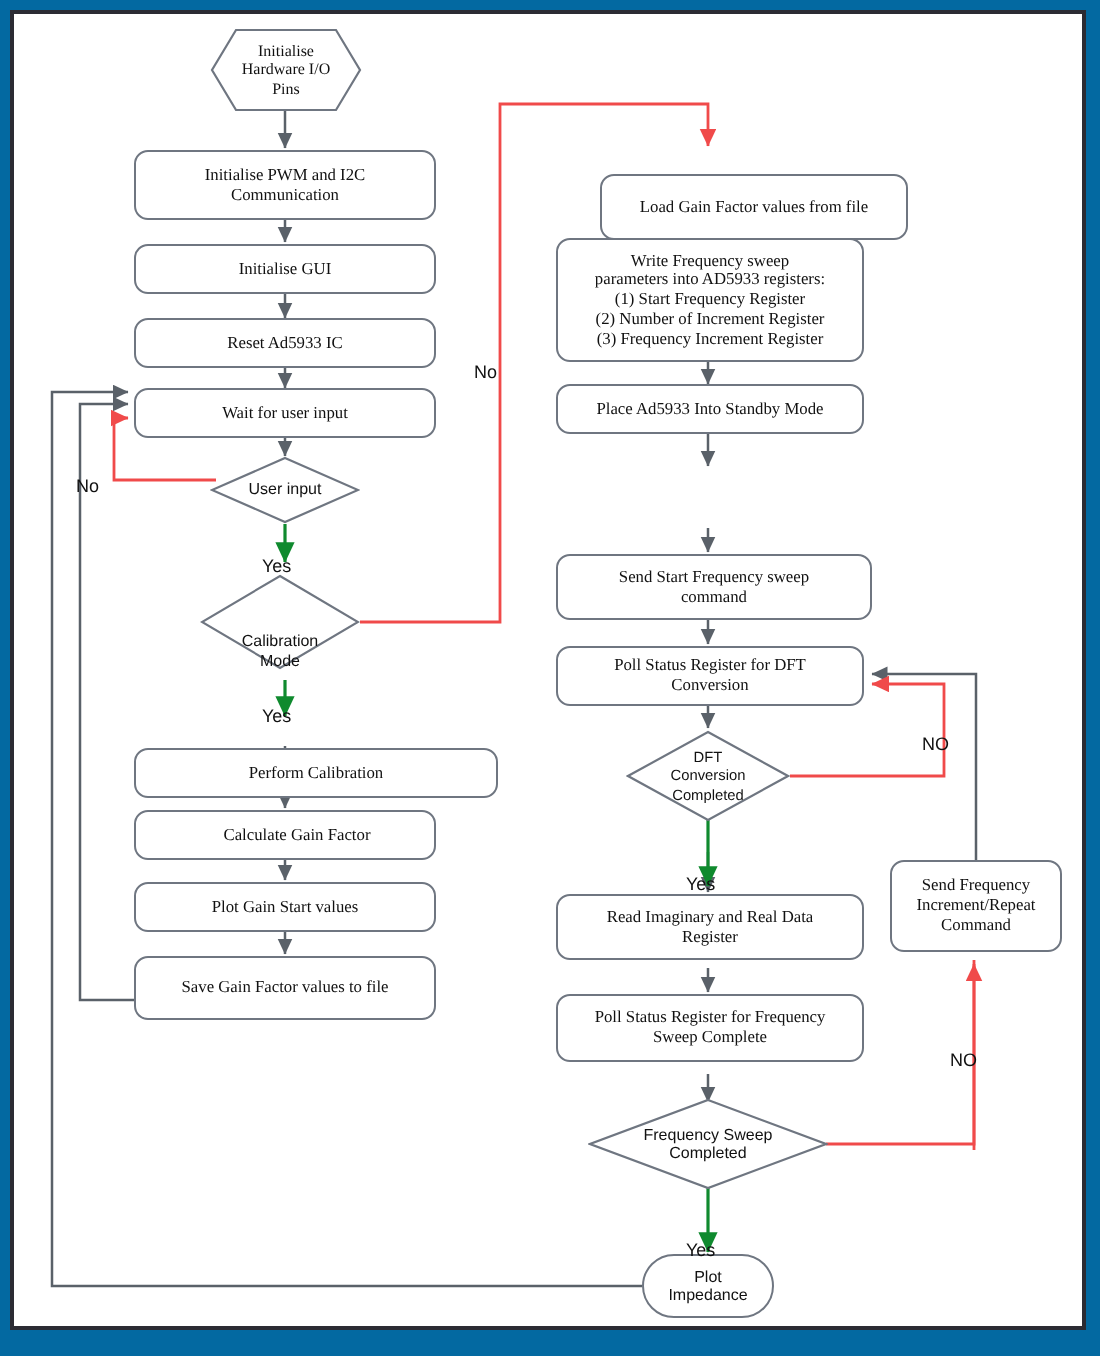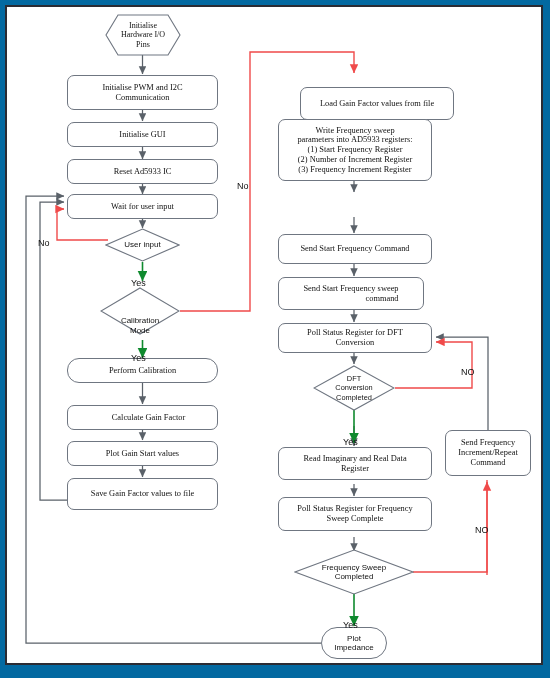--- a/index.html
+++ b/index.html
@@ -145,21 +145,21 @@
   <div class="node dia" style="left:100px;top:287px;width:80px;height:48px;align-items:flex-end;">
     <svg class="diabg" viewBox="0 0 80 48" xmlns="http://www.w3.org/2000/svg">
       <polygon points="40,1 79,24 40,47 1,24" fill="#ffffff" stroke="#6f7681" stroke-width="1.1"></polygon>
     </svg>
     <div class="nodetext sans" style="font-size:8px;">
       <span>Calibration</span><br>
       <span>Mode</span>
     </div>
   </div>
 
-  <div class="node proc" style="left:67px;top:358px;width:151px;height:25px;border-radius:12px;">
+  <div class="node proc" style="left:67px;top:374px;width:182px;height:25px;">
     <div class="nodetext small">Perform Calibration</div>
   </div>
 
   <div class="node proc" style="left:67px;top:405px;width:151px;height:25px;padding-left:12px;">
     <div class="nodetext small">Calculate Gain Factor</div>
   </div>
 
   <div class="node proc" style="left:67px;top:441px;width:151px;height:25px;">
     <div class="nodetext small">Plot Gain Start values</div>
   </div>
@@ -175,26 +175,26 @@
   <div class="node proc" style="left:278px;top:119px;width:154px;height:62px;">
     <div class="nodetext small reglist">
       <span class="ln">Write Frequency sweep</span>
       <span class="ln">parameters into AD5933 registers:</span>
       <span class="ln">(1)  Start Frequency Register</span>
       <span class="ln">(2) Number of Increment Register</span>
       <span class="ln">(3) Frequency Increment Register</span>
     </div>
   </div>
 
-
-  <div class="node proc" style="left:278px;top:234px;width:154px;height:30px;">
-    <div class="nodetext small">Send Start Frequency Command</div>
-  </div>
-
-  <div class="node proc" style="left:278px;top:277px;width:146px;height:33px;text-align:right;">
+  <div class="node proc" style="left:278px;top:192px;width:154px;height:25px;">
+    <div class="nodetext small">Place Ad5933 Into Standby Mode</div>
+  </div>
+
+
+  <div class="node proc" style="left:278px;top:277px;width:158px;height:33px;">
     <div class="nodetext small">
       <span>Send Start Frequency sweep</span><br>
       <span>command</span>
     </div>
   </div>
 
   <div class="node proc" style="left:278px;top:323px;width:154px;height:30px;">
     <div class="nodetext small">
       <span>Poll Status Register for DFT</span><br>
       <span>Conversion</span>

